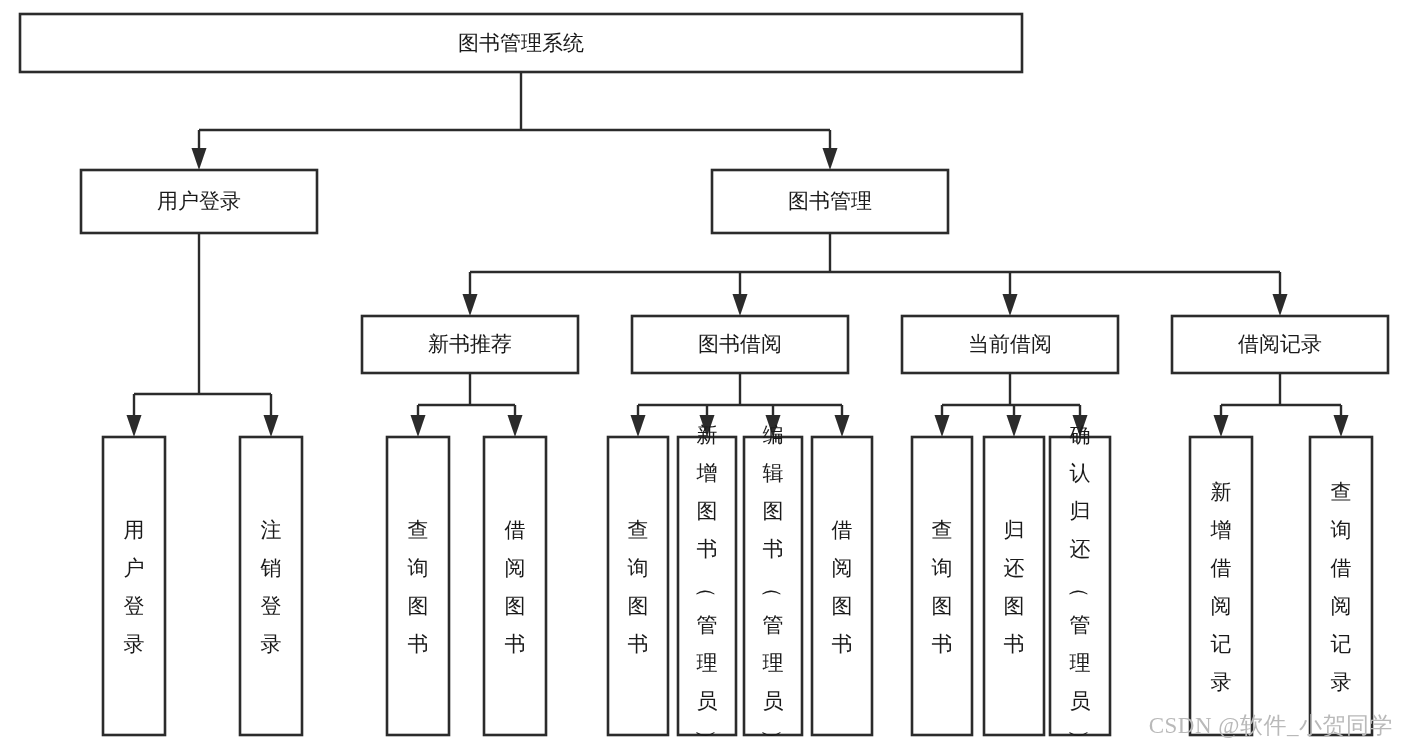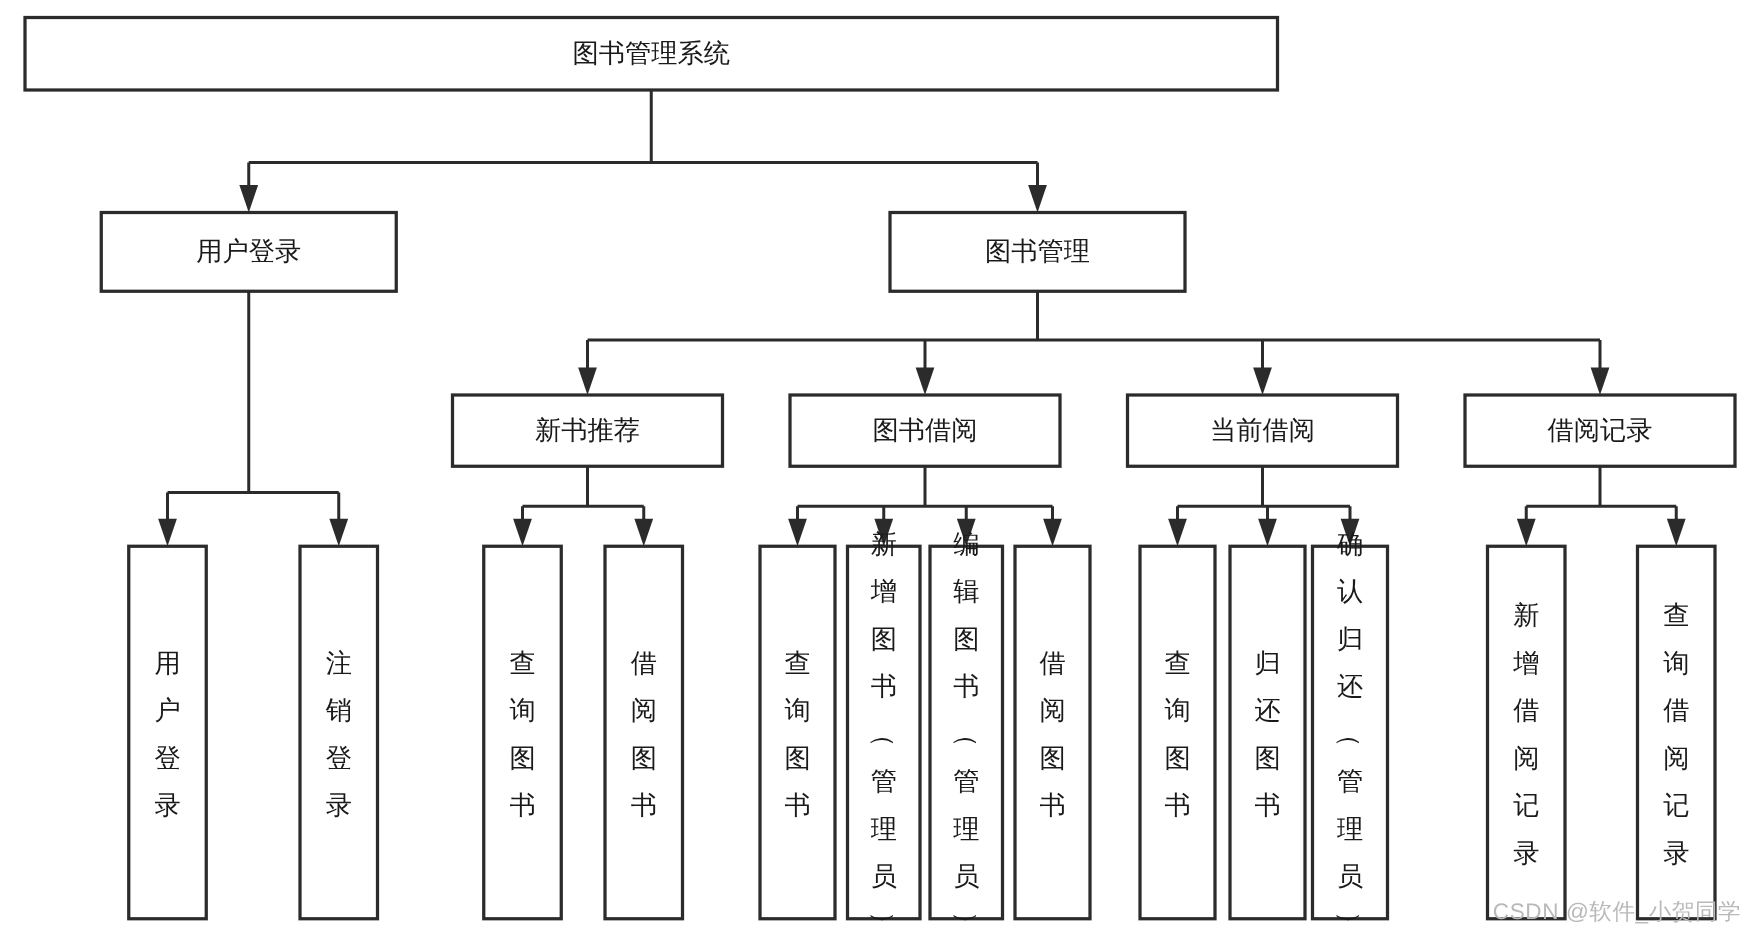--- a/index.html
+++ b/index.html
@@ -50,22 +50,22 @@
   .node-label-v-char {
     font-family: "Liberation Sans", "DejaVu Sans", sans-serif;
     font-size: 21px;
     fill: #1a1a1a;
     text-anchor: middle;
   }
   .watermark {
     position: absolute;
     right: 12px;
     bottom: 6px;
-    font-family: Liberation Sans, sans-serif;
-    font-size: 18px;
+    font-family: Liberation Serif, serif;
+    font-size: 23px;
     color: #b9b9b9;
     white-space: nowrap;
     letter-spacing: 0.5px;
     pointer-events: none;
   }
 </style>
 </head>
 <body>
 
 <div id="diagram-root">

